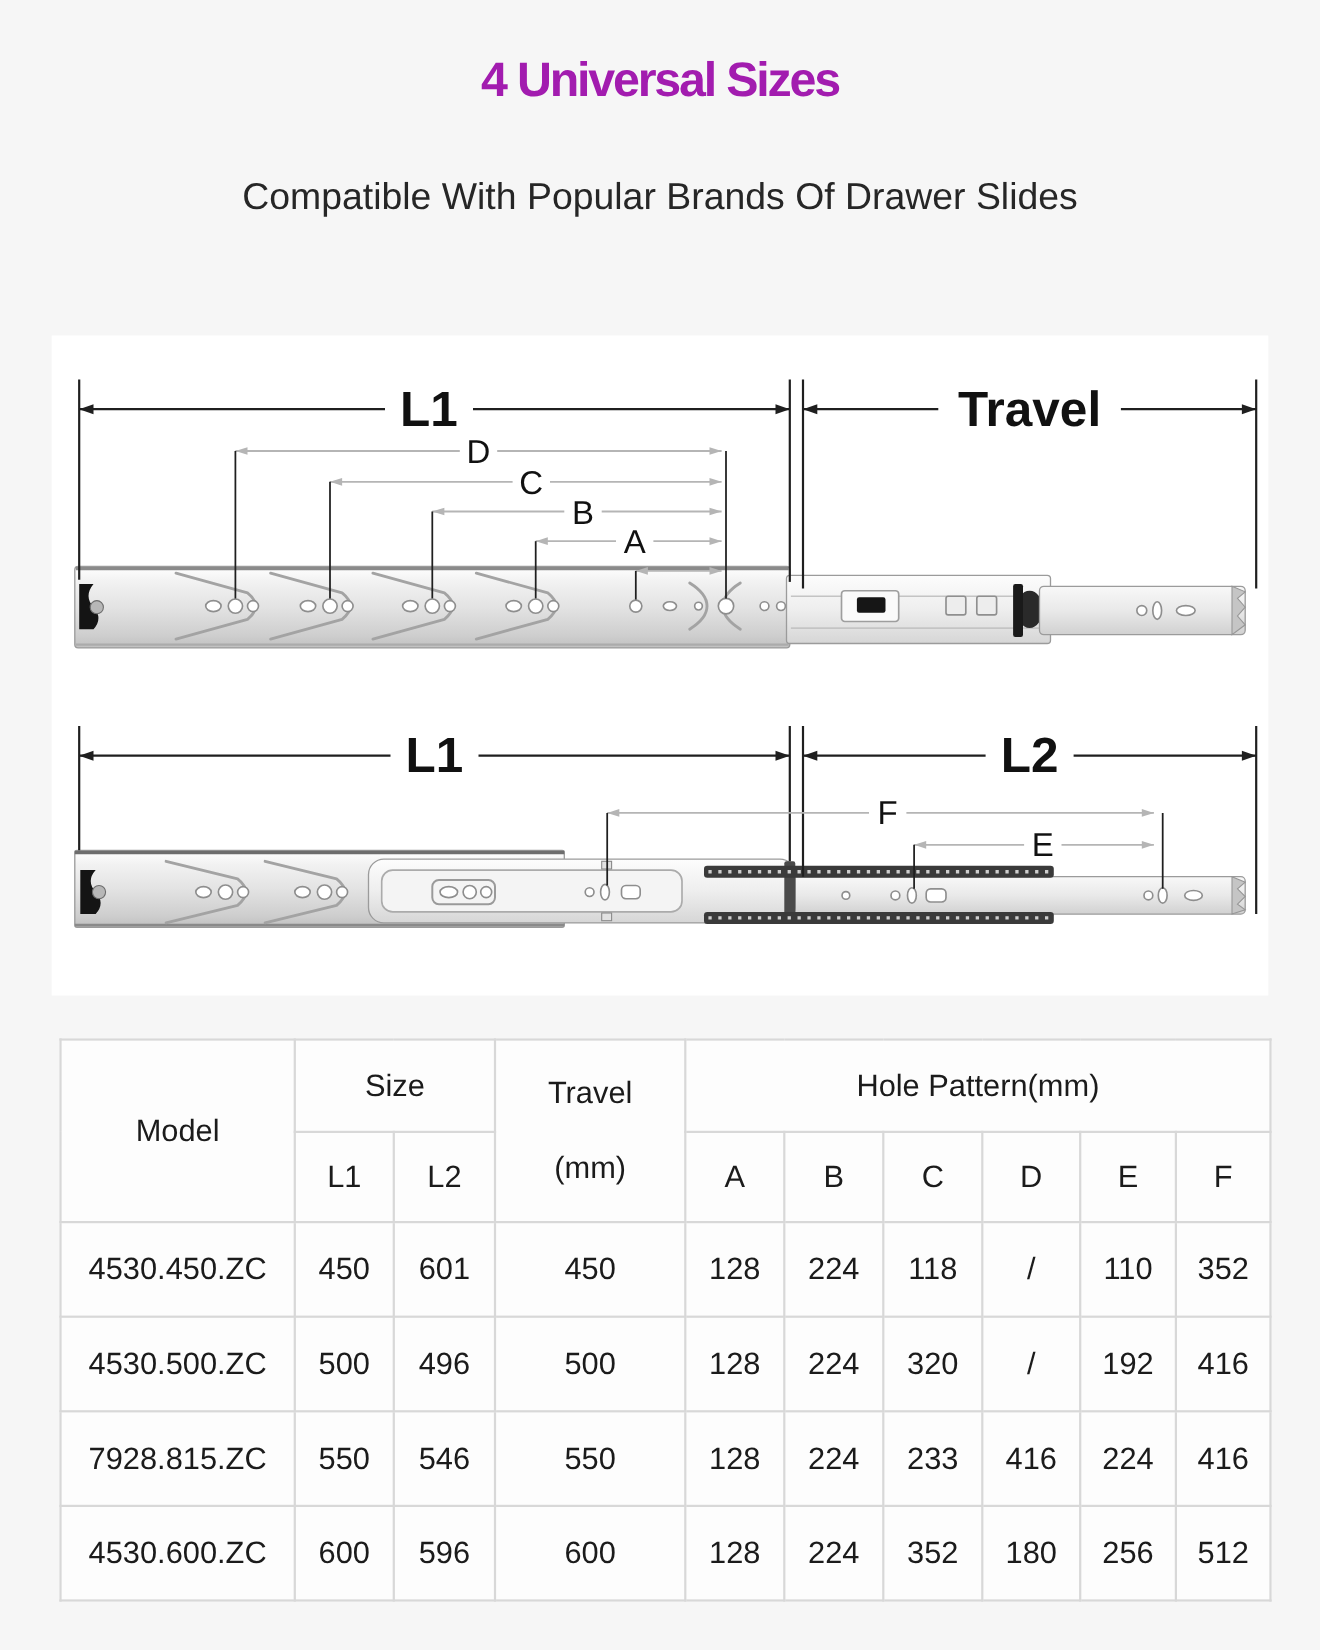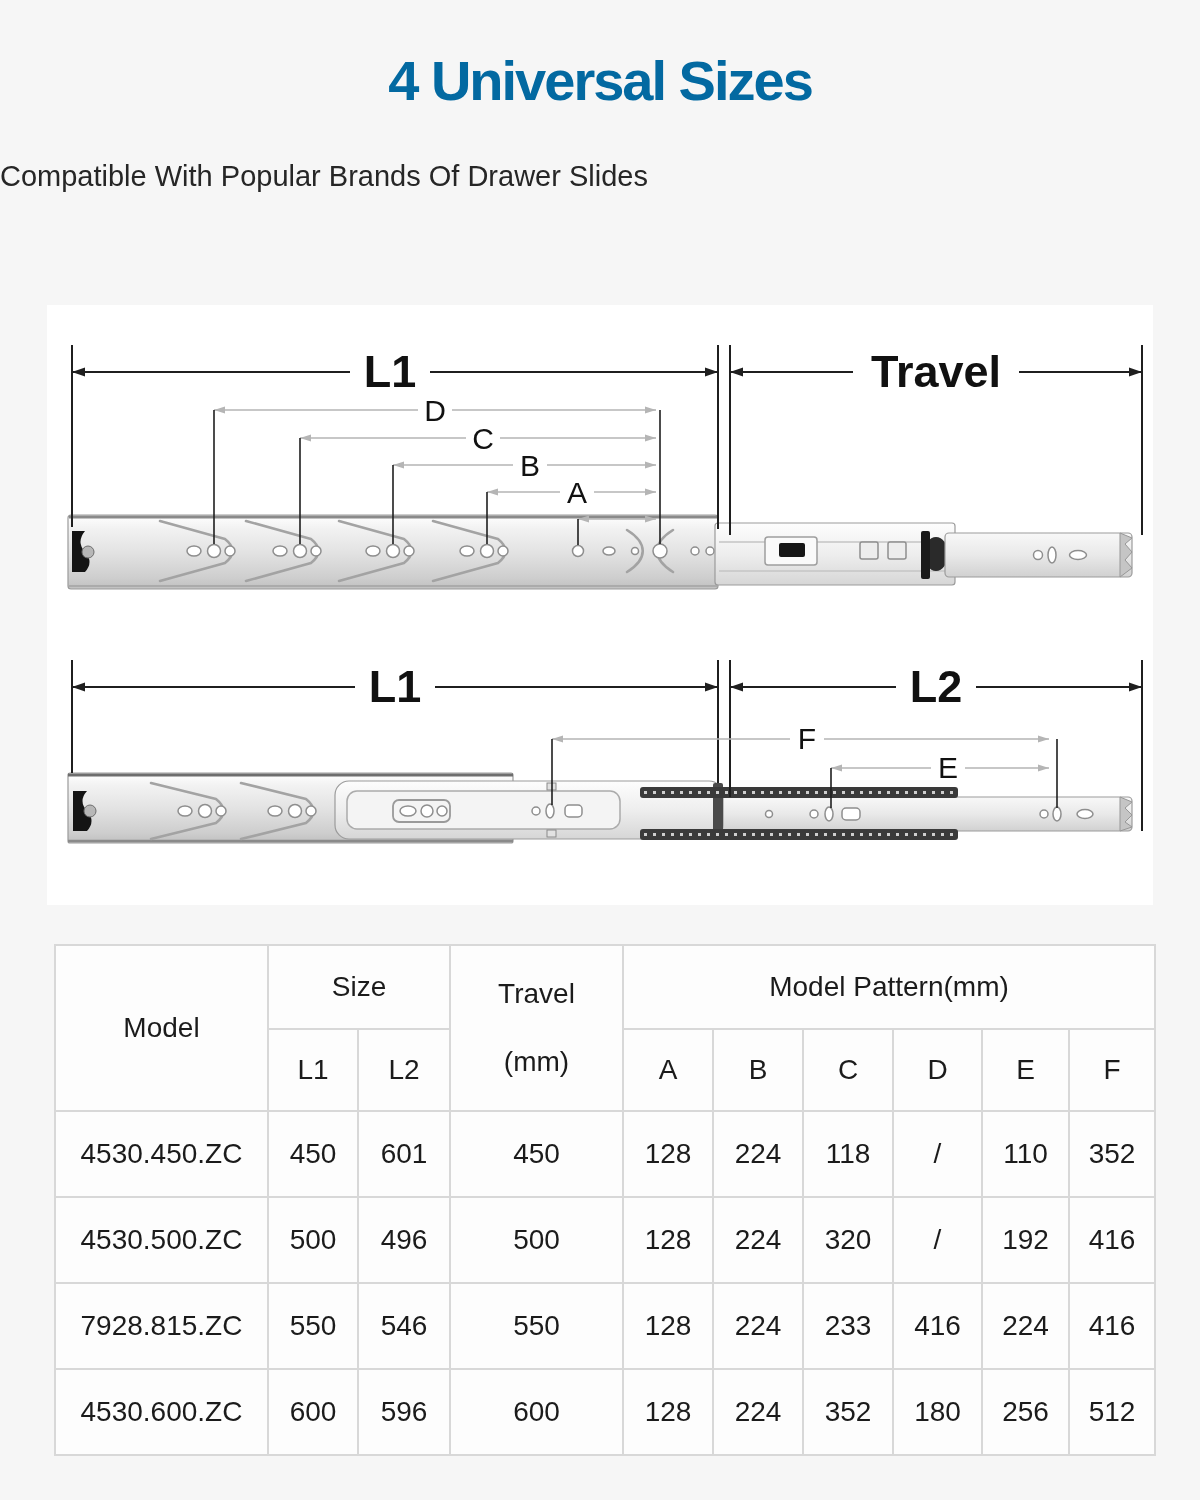--- a/index.html
+++ b/index.html
@@ -4,25 +4,25 @@
 <style>
   html,body{margin:0;padding:0;}
   body{
     width:1200px;height:1500px;position:relative;overflow:hidden;
     background:#f6f6f6;
     font-family:"Liberation Sans", sans-serif;
     color:#1b1b1b;
   }
   .title{
     position:absolute;top:48px;left:0;width:1200px;text-align:center;
-    font-size:56px;font-weight:800;letter-spacing:-2px;color:#0369a1;
+    font-size:44px;font-weight:800;letter-spacing:-2px;color:#a21caf;
   }
   .subtitle{
-    position:absolute;top:160px;left:0;width:1200px;
-    font-size:29px;font-weight:400;color:#262626;
+    position:absolute;top:160px;left:0;width:1200px;text-align:center;
+    font-size:34px;font-weight:400;color:#262626;
   }
   .card{
     position:absolute;left:47px;top:305px;width:1106px;height:600px;background:#ffffff;
   }
   .card svg{display:block;width:1106px;height:600px;}
   
   text{font-family:"Liberation Sans", sans-serif;fill:#111;}
   .biglabel{font-size:45px;font-weight:600;}
   .smlabel{font-size:30px;font-weight:500;}
   .dimline{stroke:#b5b5b5;stroke-width:1.6;}
@@ -295,21 +295,21 @@
       <col style="width:86px">
   </colgroup>
   <tbody>
       <tr class="r1">
     <th rowspan="2">Model</th>
     <th colspan="2">Size</th>
     <th rowspan="2">
       <span>Travel</span>
       <span class="travel2">(mm)</span>
     </th>
-    <th colspan="6">Model Pattern(mm)</th>
+    <th colspan="6">Hole Pattern(mm)</th>
   </tr>
   <tr class="r2">
     <th>L1</th>
     <th>L2</th>
     <th>A</th>
     <th>B</th>
     <th>C</th>
     <th>D</th>
     <th>E</th>
     <th>F</th>

